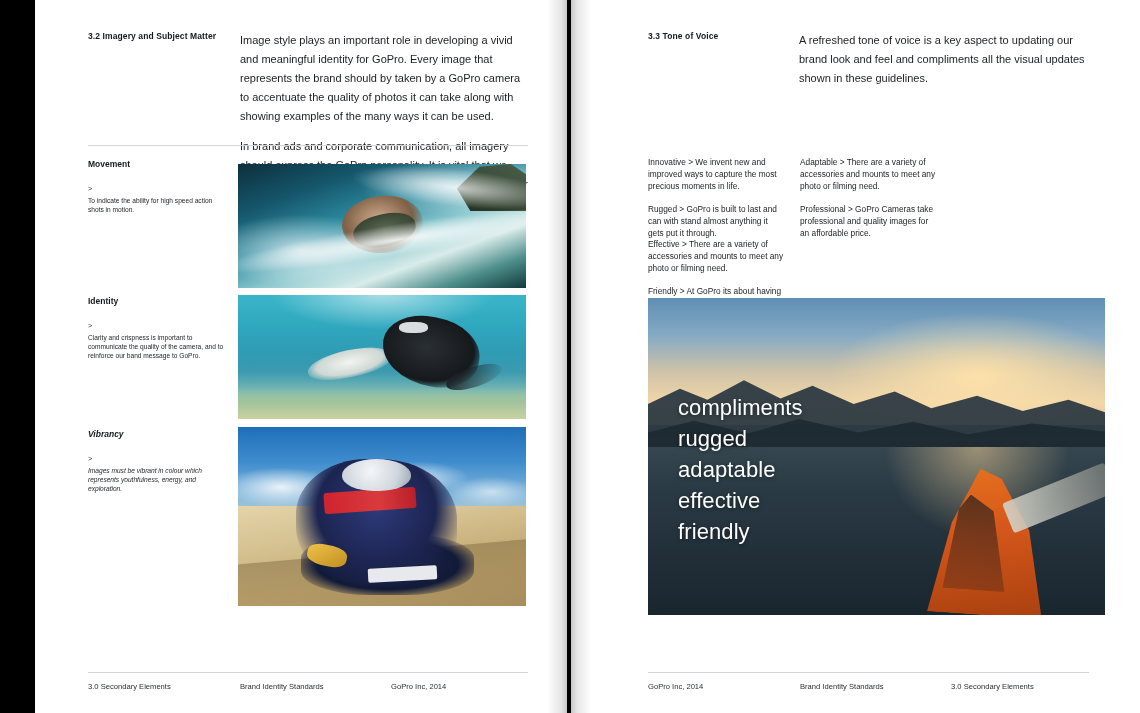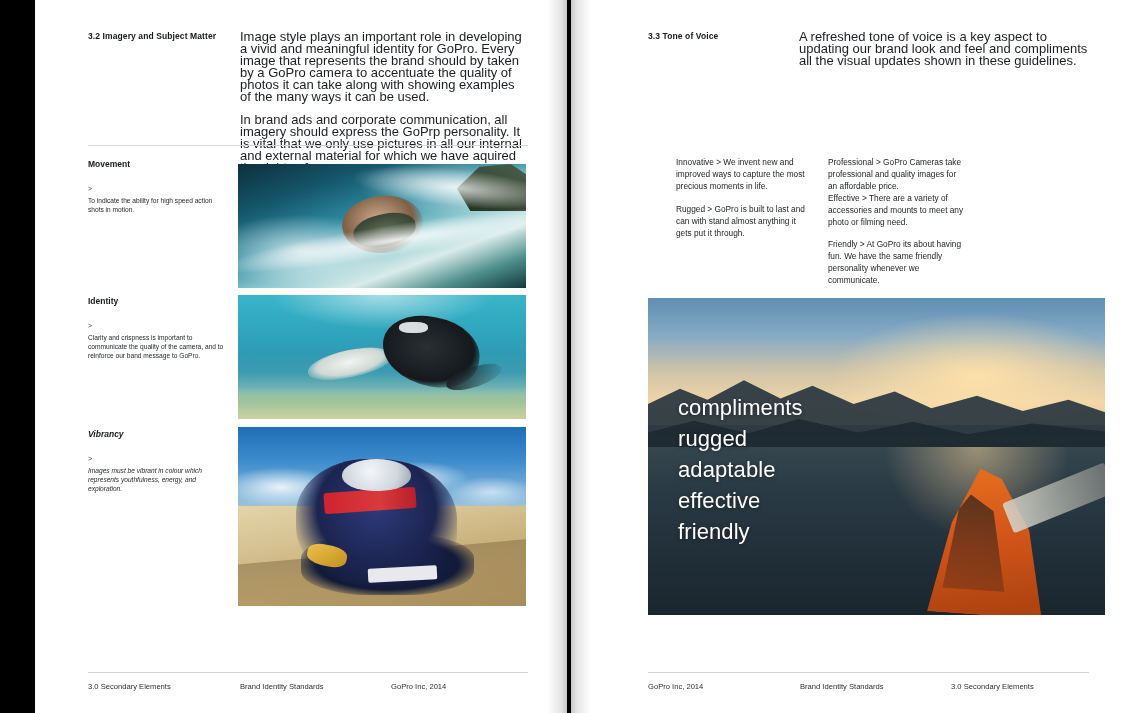--- a/index.html
+++ b/index.html
@@ -58,22 +58,22 @@
   }
 
   
   .sec-title {
     font-size: 8.5px;
     font-weight: bold;
     color: #16181a;
     letter-spacing: 0.1px;
   }
   .body-copy {
-    font-size: 13px;
-    line-height: 12px;
+    font-size: 11px;
+    line-height: 19px;
     color: #1b1e20;
   }
   .body-copy p { margin: 0 0 11px 0; }
   .body-copy p:last-child { margin-bottom: 0; }
   .rule {
     position: absolute;
     height: 1px;
     background: #d3d6d8;
   }
 
@@ -410,26 +410,27 @@
       <span style="left:303px;">GoPro Inc, 2014</span>
     </div>
   </div>
 
   <div class="page page-right">
 
     <div class="r-head-title sec-title" style="left:77px; top:31px;">3.3 Tone of Voice</div>
 
     <div class="body-copy" style="position:absolute; left:228px; top:31px; width:290px;">A refreshed tone of voice is a key aspect to updating our brand look and feel and compliments all the visual updates shown in these guidelines.</div>
 
-    <div style="position:absolute; left:77px; top:157px; width:441px;margin-left:28px;">
+    <div style="position:absolute; left:77px; top:157px; width:441px;">
       <div class="r-col">
         <p>Innovative &gt; We invent new and improved ways to capture the most precious moments in life.</p>
         <p>Rugged &gt; GoPro is built to last and can with stand almost anything it gets put it through.</p>
       </div>
       <div class="r-col">
+        <p>Adaptable &gt; There are a variety of accessories and mounts to meet any photo or filming need.</p>
         <p>Professional &gt; GoPro Cameras take professional and quality images for an affordable price.</p>
       </div>
       <div class="r-col">
         <p>Effective &gt; There are a variety of accessories and mounts to meet any photo or filming need.</p>
         <p>Friendly &gt; At GoPro its about having fun. We have the same friendly personality whenever we communicate.</p>
       </div>
       <div style="clear:both;"></div>
     </div>
 
     <div class="hero" style="left:77px;">

